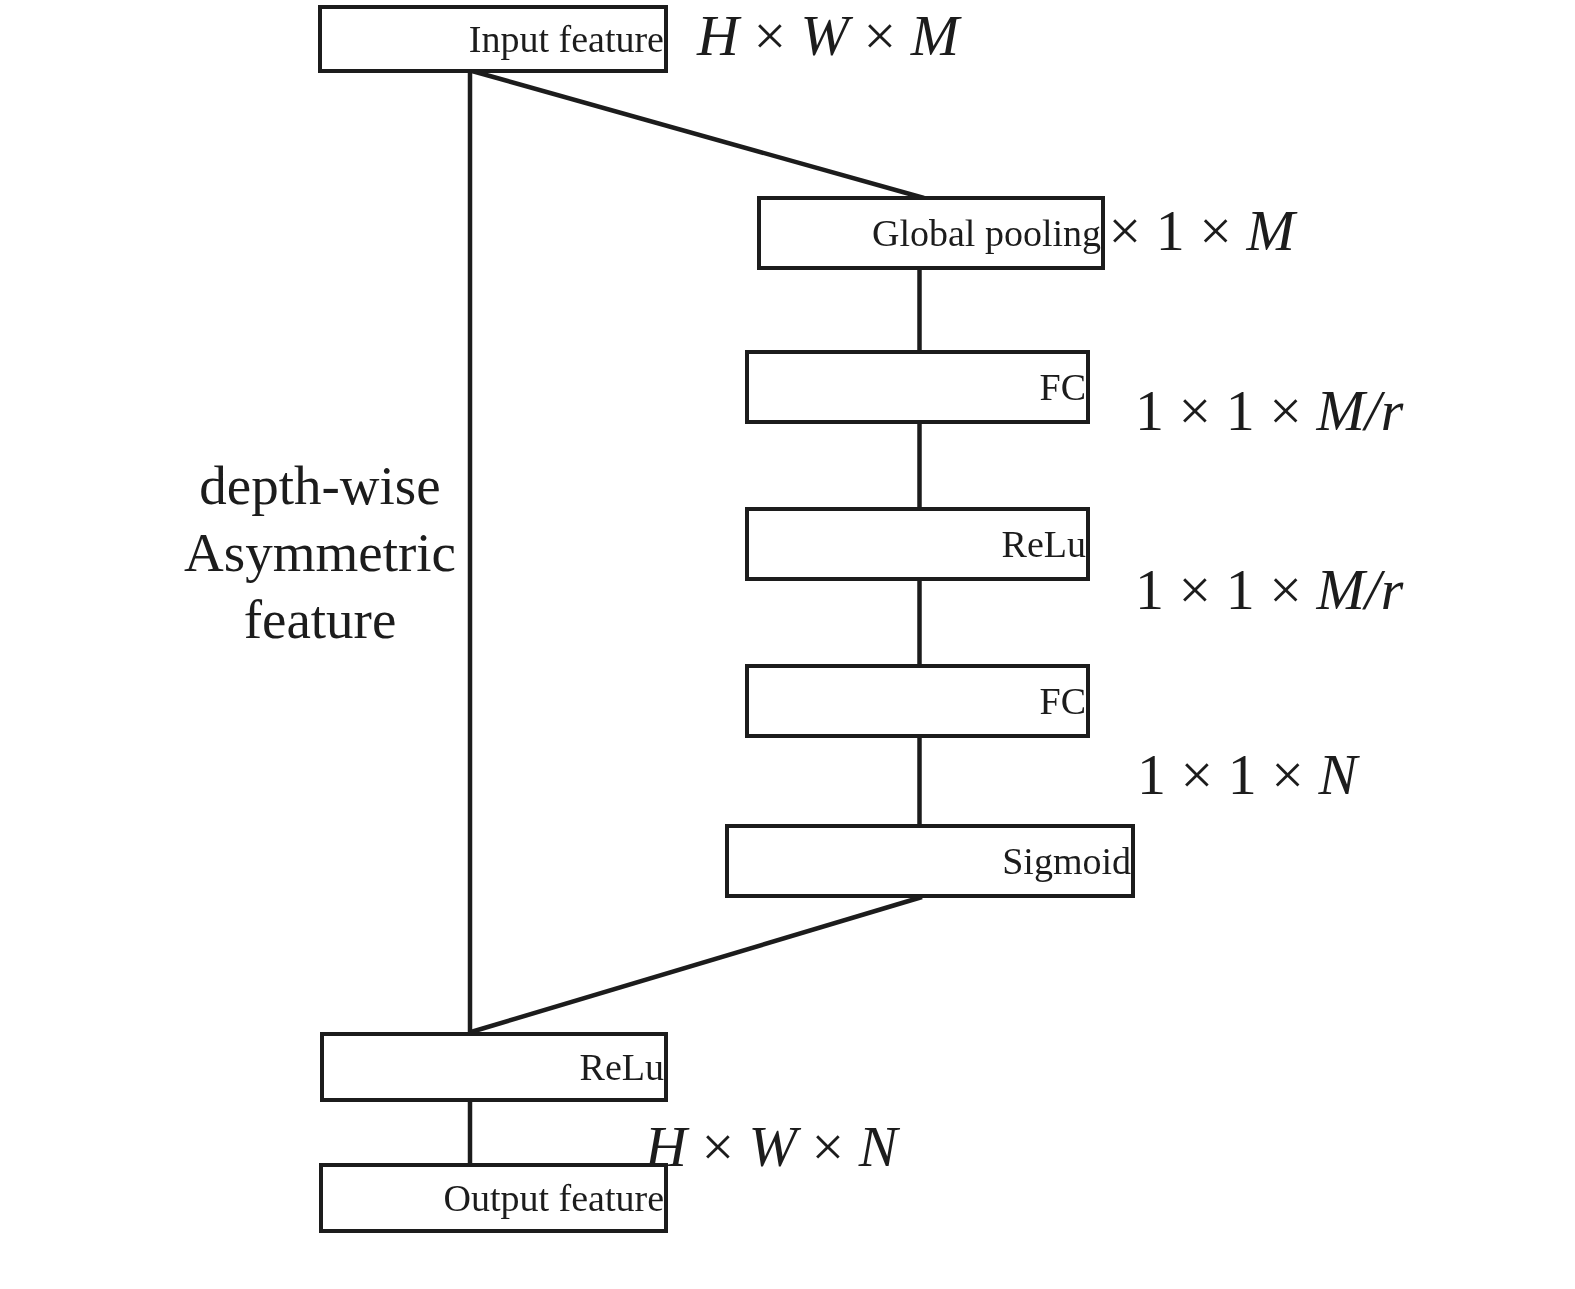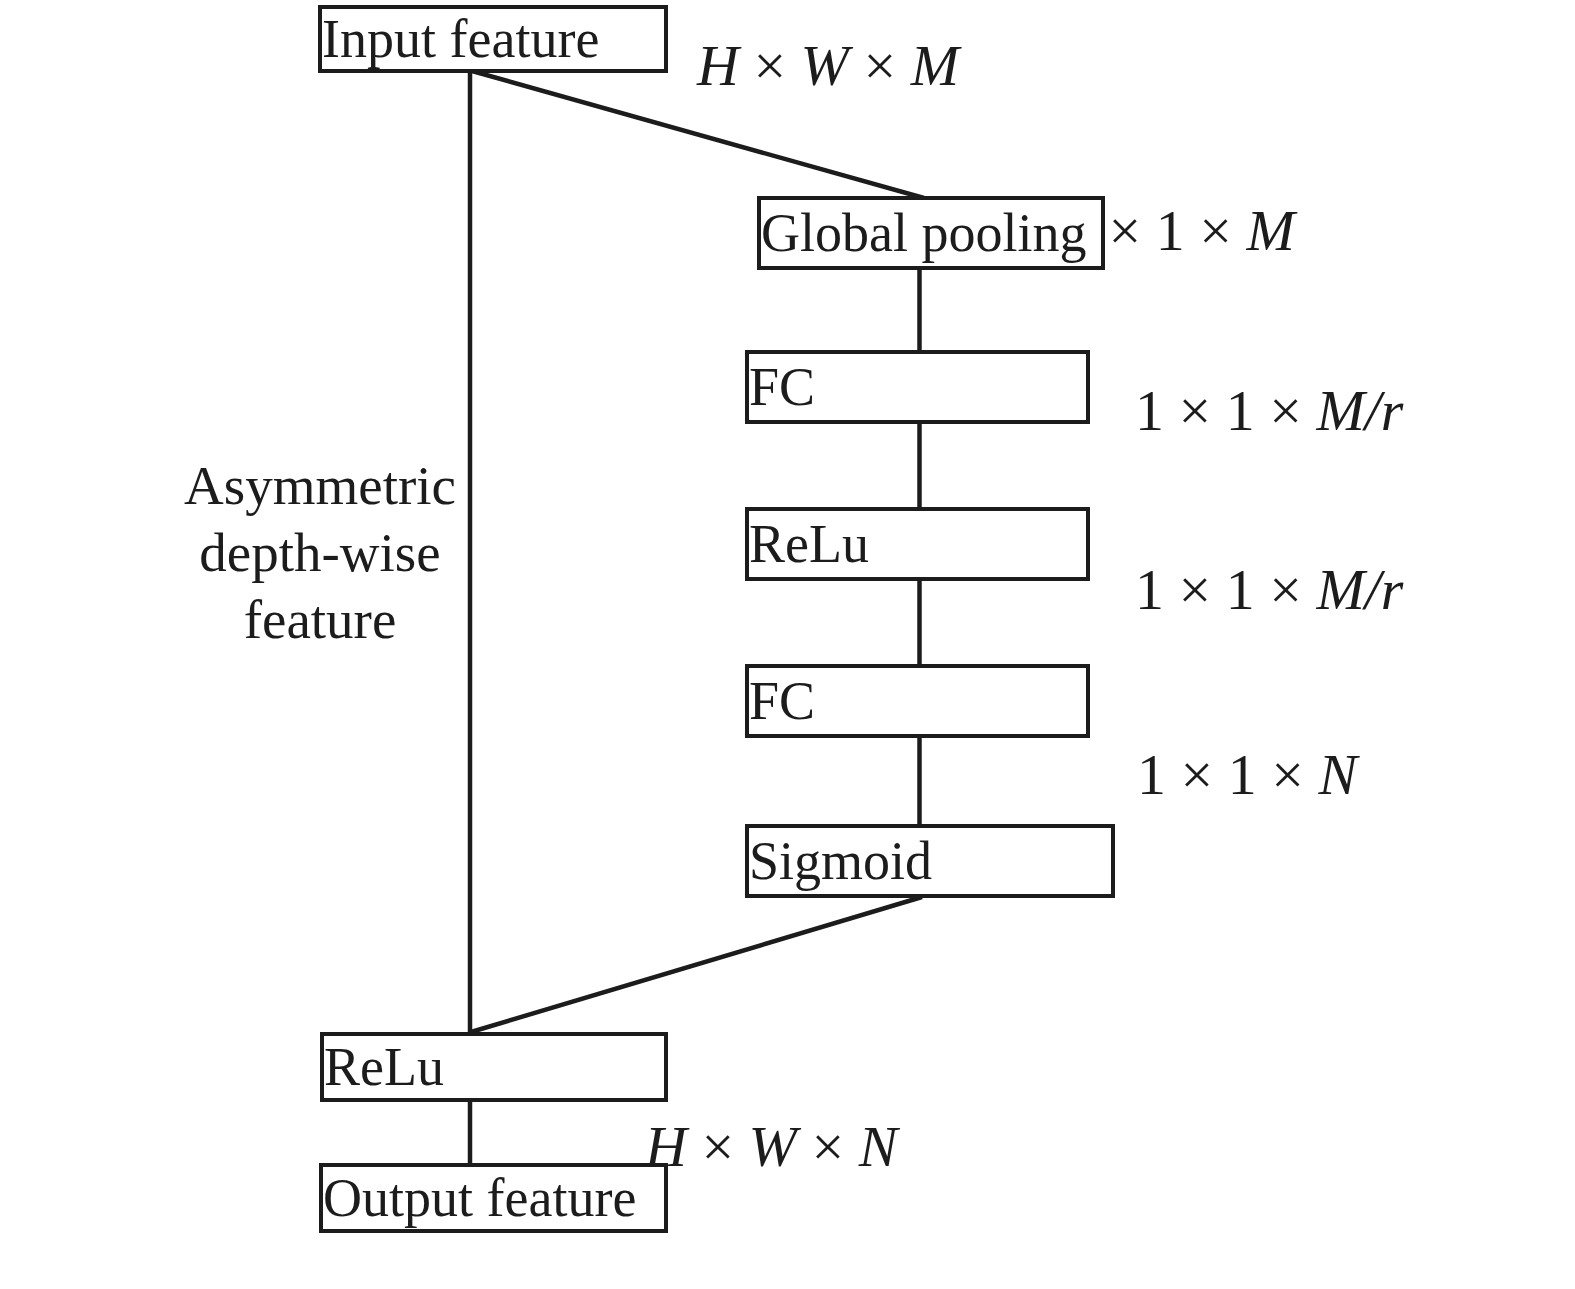--- a/index.html
+++ b/index.html
@@ -27,44 +27,44 @@
     stroke-width: 4.5;
     fill: none;
   }
   .node {
     position: absolute;
     box-sizing: border-box;
     border: 4px solid #1c1c1c;
     background: #ffffff;
     display: flex;
     align-items: center;
-    justify-content: flex-start;
-    font-size: 54px;
+    justify-content: flex-end;
+    font-size: 38px;
     line-height: 1;
     white-space: nowrap;
     z-index: 2;
   }
   .n-input   { left: 318px; top: 5px;    width: 350px; height: 68px; }
   .n-pool    { left: 745px; top: 196px;  width: 348px; height: 74px; margin-left: 12px; }
   .n-fc1     { left: 745px; top: 350px;  width: 345px; height: 74px; }
   .n-relu-s  { left: 745px; top: 507px;  width: 345px; height: 74px; }
   .n-fc2     { left: 745px; top: 664px;  width: 345px; height: 74px; }
-  .n-sigmoid { left: 745px; top: 824px;  width: 370px; height: 74px; }
+  .n-sigmoid { left: 725px; top: 824px;  width: 410px; height: 74px; }
   .n-relu-m  { left: 320px; top: 1032px; width: 348px; height: 70px; }
   .n-output  { left: 319px; top: 1163px; width: 349px; height: 70px; }
 
   .dim {
     position: absolute;
     font-size: 58px;
     line-height: 66px;
     white-space: nowrap;
     z-index: 1;
   }
   .dim .var { font-style: italic; }
-  .d-input  { left: 697px;  top: 3px; margin-top: 30px; }
+  .d-input  { left: 697px;  top: 3px; }
   .d-pool   { left: 1065px; top: 198px; }
   .d-fc1    { left: 1135px; top: 378px; }
   .d-relu   { left: 1135px; top: 557px; }
   .d-fc2    { left: 1137px; top: 742px; }
   .d-output { left: 645px;  top: 1114px; }
 
   .branch-label {
     position: absolute;
     left: 140px;
     top: 452px;
@@ -129,18 +129,18 @@
 
   <div class="dim d-fc1"><span>1</span><span> × </span><span>1</span><span> × </span><span class="var">M/r</span></div>
 
   <div class="dim d-relu"><span>1</span><span> × </span><span>1</span><span> × </span><span class="var">M/r</span></div>
 
   <div class="dim d-fc2"><span>1</span><span> × </span><span>1</span><span> × </span><span class="var">N</span></div>
 
   <div class="dim d-output"><span class="var">H</span><span> × </span><span class="var">W</span><span> × </span><span class="var">N</span></div>
 
   <div class="branch-label">
+    <div>depth-wise</div>
     <div>Asymmetric</div>
-    <div>depth-wise</div>
     <div>feature</div>
   </div>
 
 </div>
 
 </body></html>

